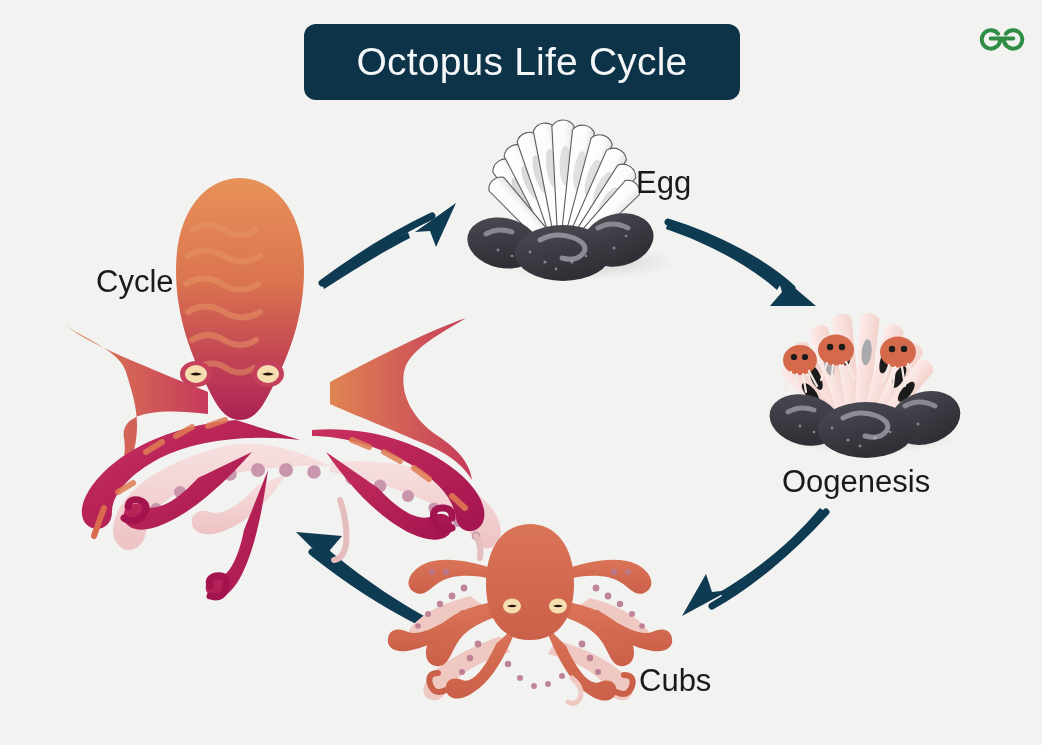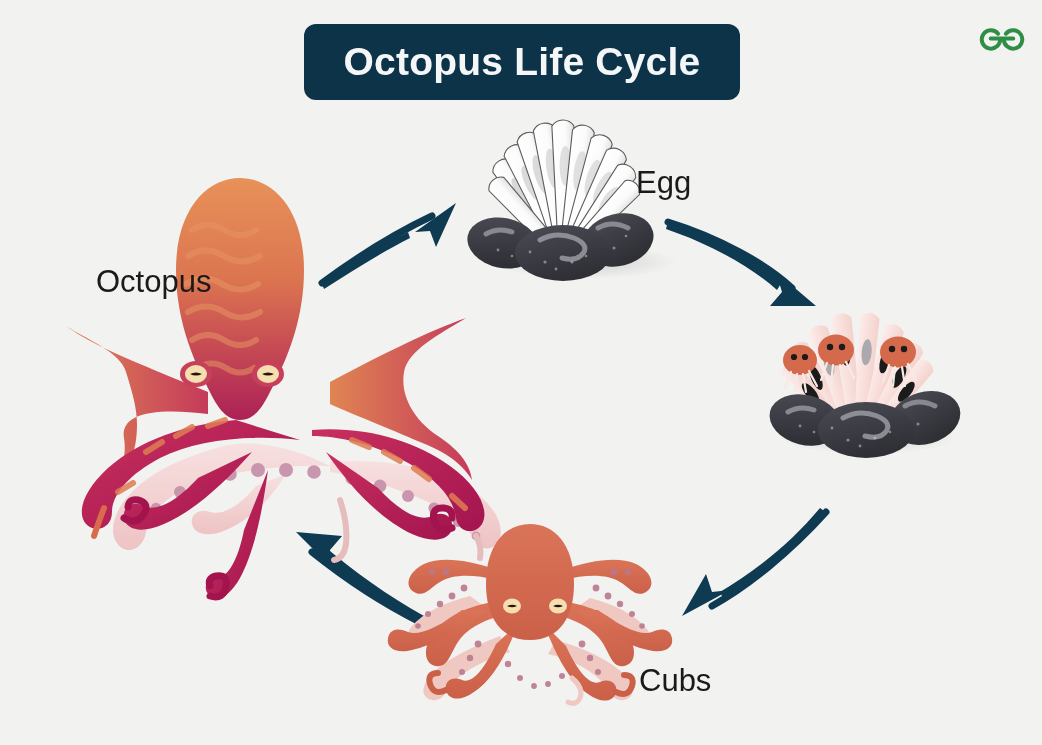--- a/index.html
+++ b/index.html
@@ -11,21 +11,21 @@
   }
   #stage{position:relative;width:1042px;height:745px;}
 
   
   .title-banner{
     position:absolute;left:304px;top:24px;width:436px;height:76px;
     background:#0d3349;border-radius:12px;
     display:flex;align-items:center;justify-content:center;
   }
   .title-text{
-    color:#f4f6f7;font-size:39px;font-weight:700;letter-spacing:.2px;
+    color:#f4f6f7;font-size:39px;font-weight:400;letter-spacing:.2px;
     font-family:"Liberation Sans", sans-serif;
   }
 
   
   .logo{position:absolute;right:14px;top:18px;width:52px;height:40px;}
 
   
   .lbl{position:absolute;color:#1a1a1a;font-size:31px;font-weight:400;white-space:nowrap;}
   .lbl-adults{left:96px;top:264px;}
   .lbl-egg{left:636px;top:165px;text-align:right;}
@@ -425,17 +425,18 @@
       <g fill="none" stroke="#cb6049" stroke-width="6" stroke-linecap="round">
         <path d="M446,690 q-12,6 -16,-6 q-3,-11 8,-11"></path>
         <path d="M616,692 q12,6 16,-6 q3,-11 -8,-11"></path>
       </g>
       <g fill="none" stroke="#f0c8c2" stroke-width="5" stroke-linecap="round">
         <path d="M572,678 q12,10 8,20 q-4,8 -12,4"></path>
       </g>
     </g>
   </svg>
 
-  <div class="lbl lbl-adults">Octopus</div>
+  <div class="lbl lbl-adults">Cycle</div>
   <div class="lbl lbl-egg">Egg</div>
+  <div class="lbl lbl-oogenesis">Oogenesis</div>
   <div class="lbl lbl-cubs">Cubs</div>
 
 </div>
 
 </body></html>

